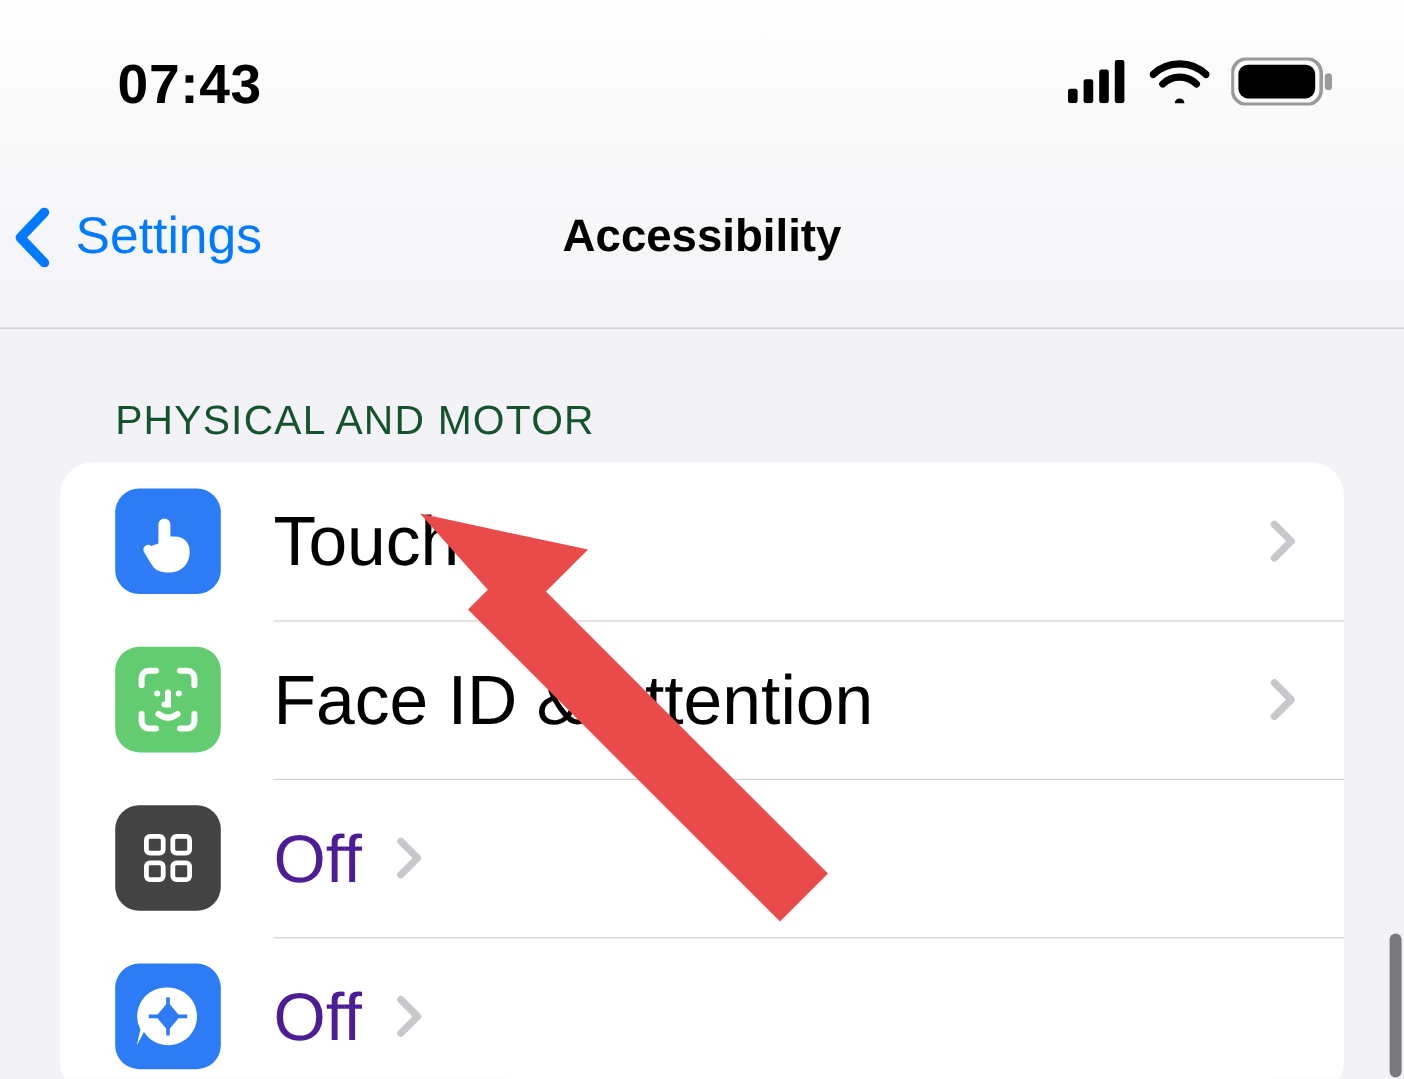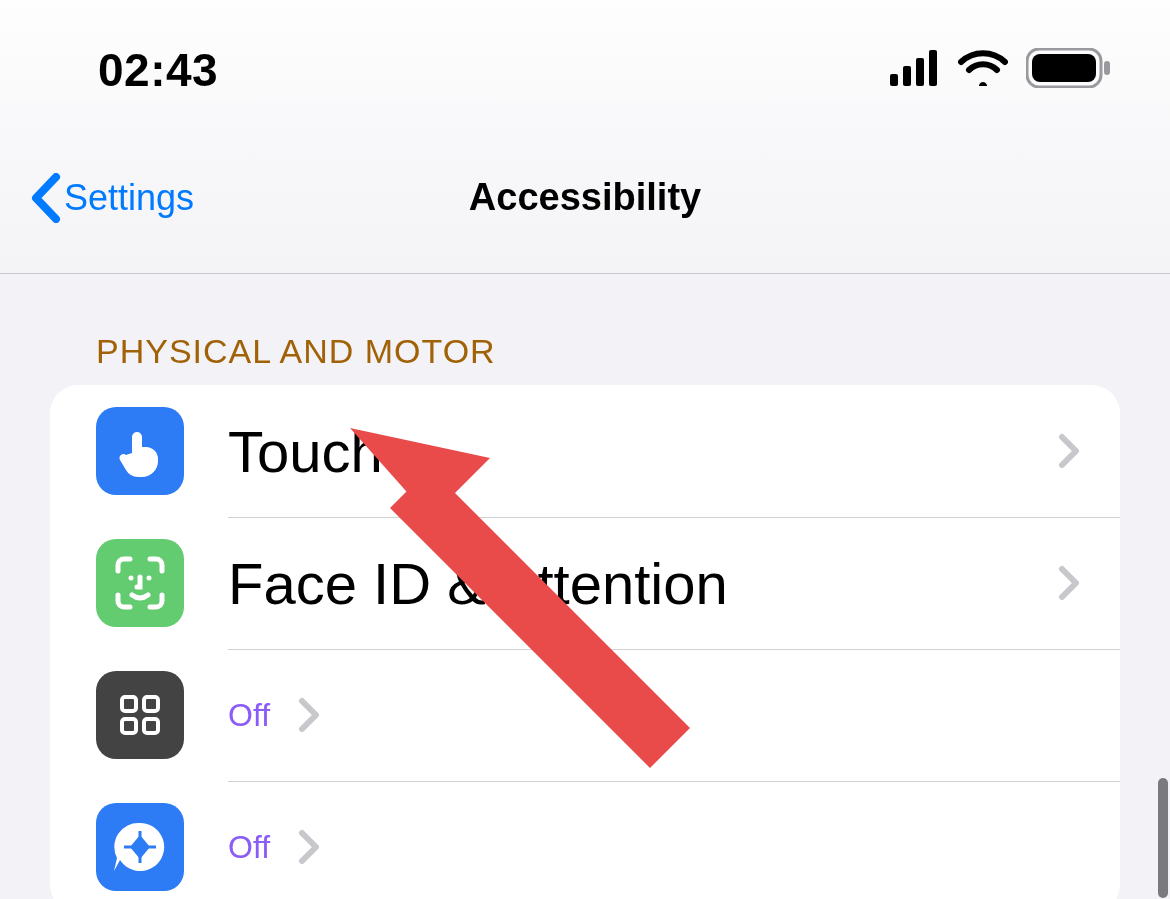--- a/index.html
+++ b/index.html
@@ -41,44 +41,44 @@
     border-bottom: 1px solid #c7c7cc;
     display: flex;
     align-items: center;
     padding: 0 20px 18px 20px;
     position: relative;
     background: linear-gradient(#f8f8fa, #f4f4f7);
   }
   .back-button {
     display: flex;
     align-items: center;
-    gap: 0;
+    gap: 18px;
     color: #007aff;
-    font-size: 36px;
+    font-size: 43px;
     font-weight: 400;
     cursor: pointer;
     position: absolute;
-    left: 28px;
+    left: 9px;
   }
   .back-chevron { width: 36px; height: 50px; }
   .nav-title {
     position: absolute;
     left: 50%;
     transform: translateX(-50%);
     font-size: 38px;
     font-weight: 600;
   }
 
   
   .content { padding: 0; }
   .section-header {
     padding: 58px 96px 14px 96px;
     font-size: 34px;
     font-weight: 400;
-    color: #a16207;
+    color: #14532d;
     letter-spacing: 1px;
   }
   .list {
     margin: 0 50px;
     background: #fff;
     border-radius: 28px;
     overflow: hidden;
   }
   .row {
     display: flex;
@@ -106,22 +106,22 @@
     align-items: center;
     justify-content: center;
     margin-right: 44px;
   }
   .row-label {
     font-size: 58px;
     font-weight: 400;
     flex: 1;
   }
   .row-value {
-    font-size: 32px;
-    color: #8b5cf6;
+    font-size: 56px;
+    color: #4c1d95;
     margin-right: 28px;
   }
   .chevron-right {
     width: 22px;
     height: 36px;
     flex-shrink: 0;
   }
 
   .icon-blue   { background: #2d7cf6; }
   .icon-green  { background: #63cb70; }
@@ -146,21 +146,21 @@
     width: 10px;
     height: 120px;
     background: #7a7a7e;
     border-radius: 5px;
   }
 </style>
 </head>
 <body>
 
 <div class="status-bar">
-  <div class="status-time">02:43</div>
+  <div class="status-time">07:43</div>
   <div class="status-right">
     <span>
       <svg class="cellular-icon" viewBox="0 0 50 36">
         <rect x="0" y="24" width="8" height="12" rx="2" fill="#000"></rect>
         <rect x="13" y="16" width="8" height="20" rx="2" fill="#000"></rect>
         <rect x="26" y="8" width="8" height="28" rx="2" fill="#000"></rect>
         <rect x="39" y="0" width="8" height="36" rx="2" fill="#000"></rect>
       </svg>
     </span>
     <span>

